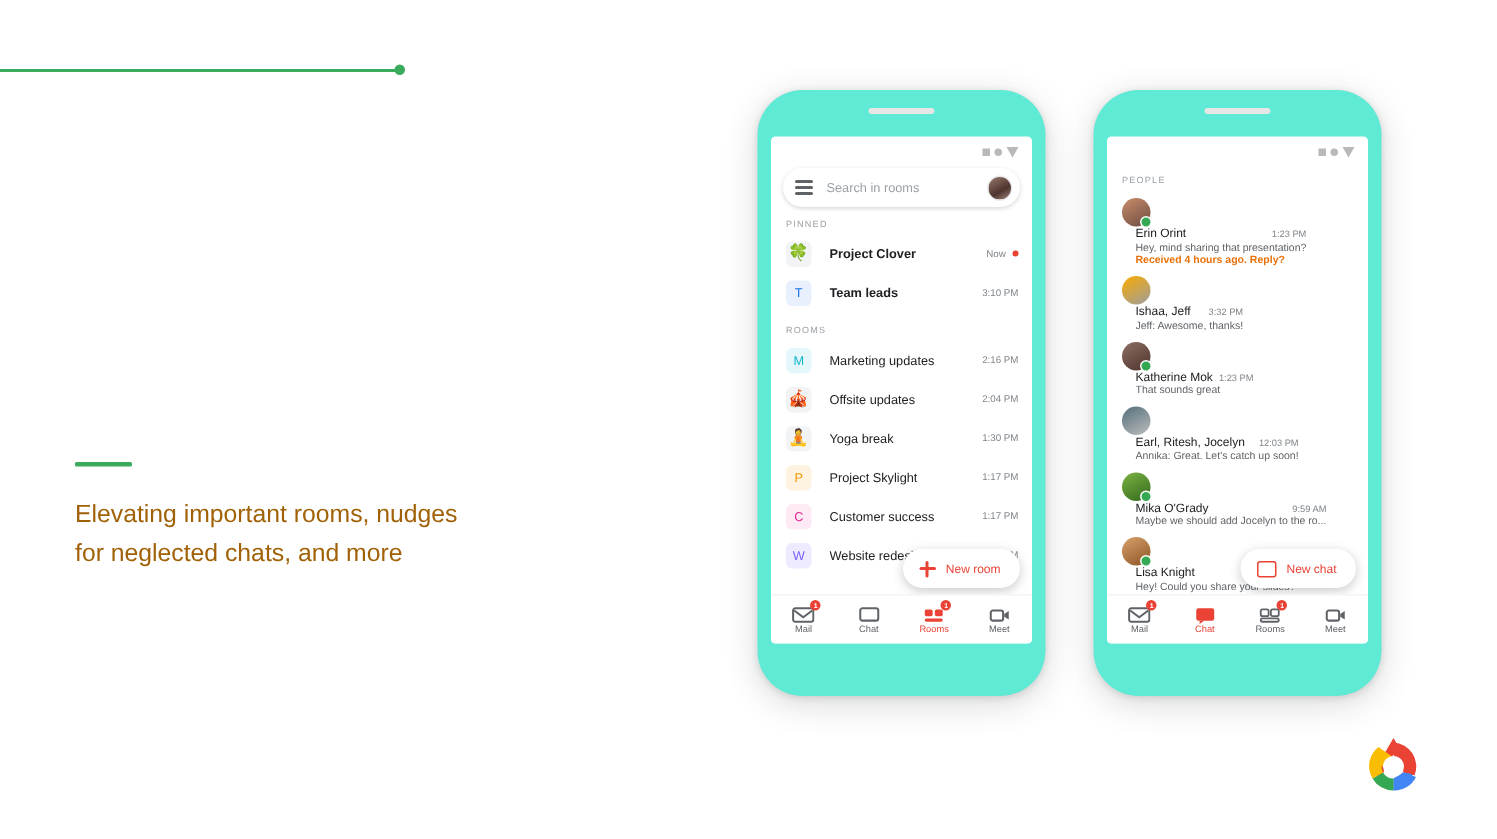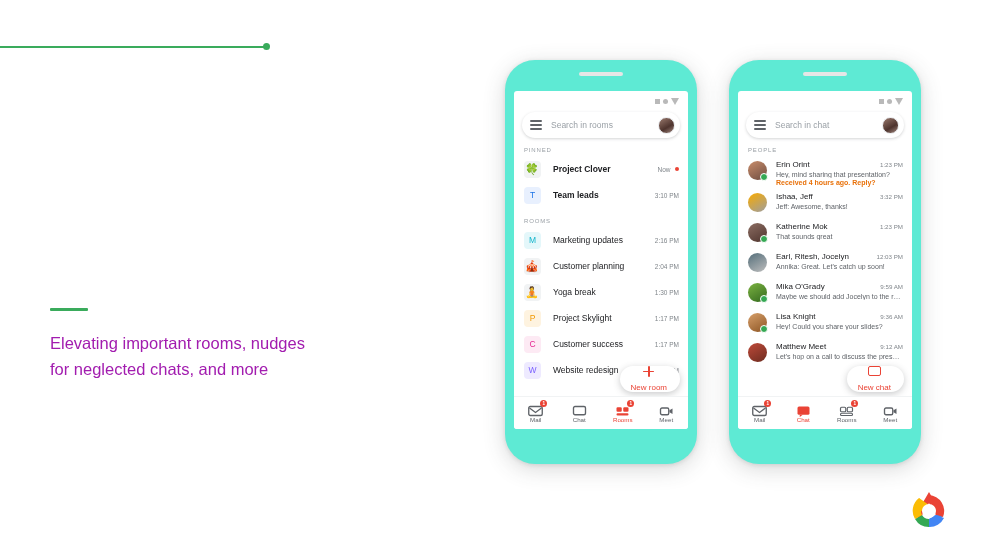--- a/index.html
+++ b/index.html
@@ -32,21 +32,21 @@
     position:absolute;left:50px;top:198px;
     font-size:34px;line-height:1.28;color:#202124;
     font-weight:400;letter-spacing:-.2px;white-space:pre-line;
   }
   .rule{
     position:absolute;left:50px;top:308px;width:38px;height:3px;
     background:#3aab5c;border-radius:1px;
   }
   .subcopy{
     position:absolute;left:50px;top:330px;
-    font-size:16.5px;line-height:1.6;color:#a21caf;
+    font-size:16.5px;line-height:1.6;color:#a16207;
     font-weight:400;white-space:pre-line;
   }
 
   
   .phone{
     position:absolute;
     background:#5eead4;
     border-radius:30px;
     box-shadow:0 5px 22px rgba(60,64,67,.20), 0 1px 4px rgba(60,64,67,.14);
   }
@@ -118,20 +118,21 @@
   .room-badge{
     width:4.5px;height:4.5px;border-radius:50%;background:#ea4335;
     margin-left:4px;flex:0 0 auto;
   }
   .emoji-av{font-size:11px;}
 
   
   .chat{
     display:flex;align-items:flex-start;padding:3px 9px 3px 10px;
     min-height:24px;
+    flex-direction:column;
   }
   .chat-av-wrap{position:relative;width:19px;height:19px;flex:0 0 auto;margin-top:1px;}
   .chat-av{
     width:19px;height:19px;border-radius:50%;overflow:hidden;
     display:block;
   }
   .presence{
     position:absolute;right:-1px;bottom:-1px;width:6px;height:6px;
     border-radius:50%;background:#34a853;border:1.2px solid #fff;
   }
@@ -151,21 +152,20 @@
     white-space:nowrap;
   }
 
   
   .fab{
     position:absolute;right:8px;bottom:37px;height:26px;
     background:#fff;border-radius:13px;
     box-shadow:0 2px 7px rgba(60,64,67,.28);
     display:flex;align-items:center;gap:7px;padding:0 13px 0 11px;
     z-index:4;
-    flex-direction:column;
   }
   .fab-label{font-size:8px;color:#ea4335;white-space:nowrap;}
   .plus{position:relative;width:11px;height:11px;}
   .plus:before,.plus:after{
     content:"";position:absolute;background:#ea4335;border-radius:1px;
   }
   .plus:before{left:0;top:4.7px;width:11px;height:1.6px;}
   .plus:after{top:0;left:4.7px;height:11px;width:1.6px;}
   .chatglyph{
     width:11px;height:9px;border:1.6px solid #ea4335;border-radius:2px;
@@ -238,21 +238,21 @@
             <span class="room-time">3:10 PM</span>
           </div>
           <div class="sect">ROOMS</div>
           <div class="room">
             <span class="room-av" style="background: rgb(228, 247, 250); color: rgb(18, 181, 203);">M</span>
             <span class="room-name">Marketing updates</span>
             <span class="room-time">2:16 PM</span>
           </div>
           <div class="room">
             <span class="room-av emoji-av" style="background: rgb(241, 243, 244);">🎪</span>
-            <span class="room-name">Customer planning</span>
+            <span class="room-name">Offsite updates</span>
             <span class="room-time">2:04 PM</span>
           </div>
           <div class="room">
             <span class="room-av emoji-av" style="background: rgb(241, 243, 244);">🧘</span>
             <span class="room-name">Yoga break</span>
             <span class="room-time">1:30 PM</span>
           </div>
           <div class="room">
             <span class="room-av" style="background: rgb(254, 243, 224); color: rgb(242, 153, 0);">P</span>
             <span class="room-name">Project Skylight</span>
@@ -311,29 +311,20 @@
   <div class="phone phone-r">
     <div class="speaker"></div>
     <div class="screen">
 
       <div class="statusbar">
         <span class="sb-sq"></span>
         <span class="sb-dot"></span>
         <span class="sb-tri"></span>
       </div>
 
-      <div class="searchbar">
-        <span class="hamburger">
-            <i></i>
-            <i></i>
-            <i></i>
-          </span>
-        <span class="search-ph">Search in chat</span>
-        <span class="avatar-sm"></span>
-      </div>
 
       <div class="sect">PEOPLE</div>
       <div id="chat-list">
           <div class="chat">
             <span class="chat-av-wrap">
               <span class="chat-av" style="background: linear-gradient(150deg, rgb(201, 141, 107) 0%, rgb(109, 76, 65) 100%);"></span>
               <span class="presence"></span>
             </span>
             <div class="chat-body">
               <div class="chat-top">

